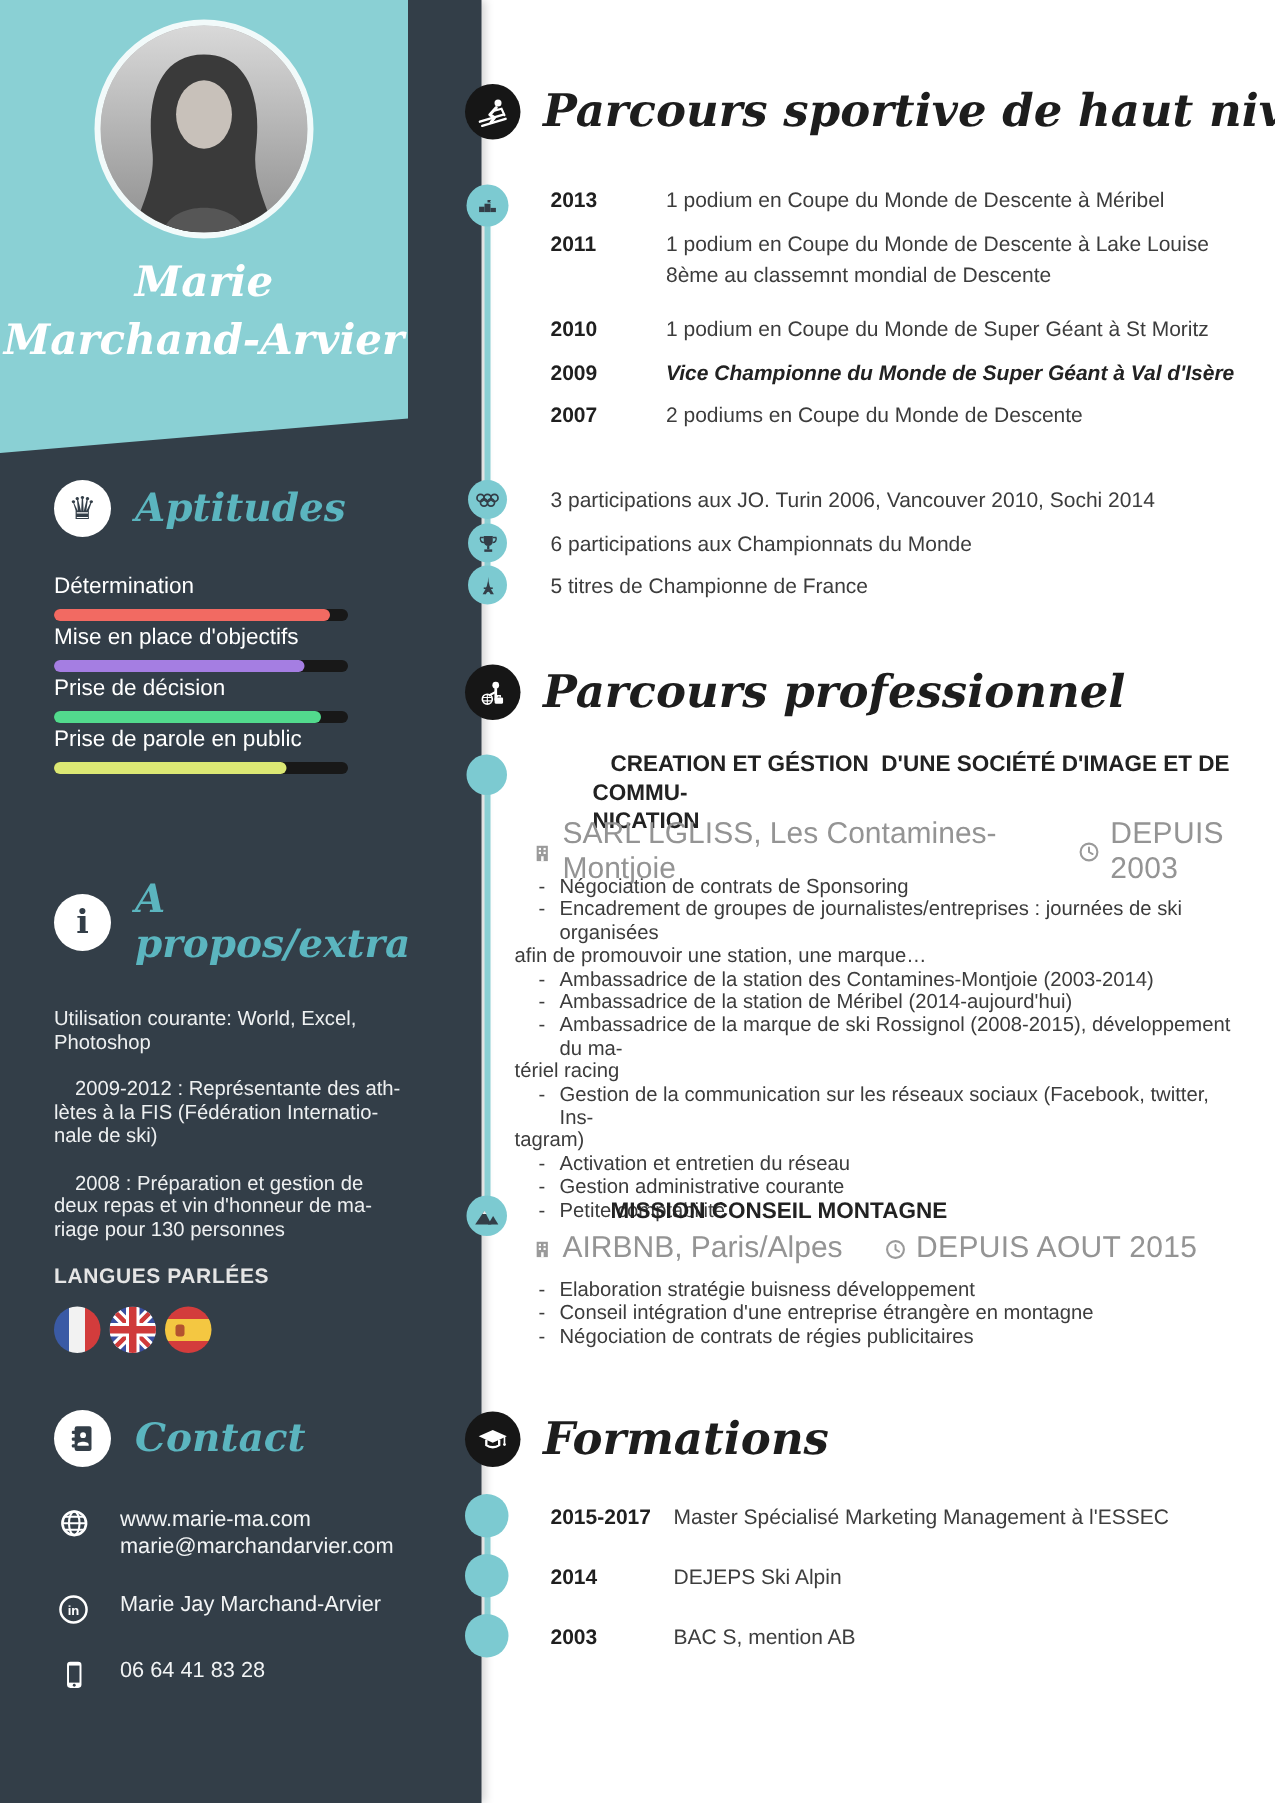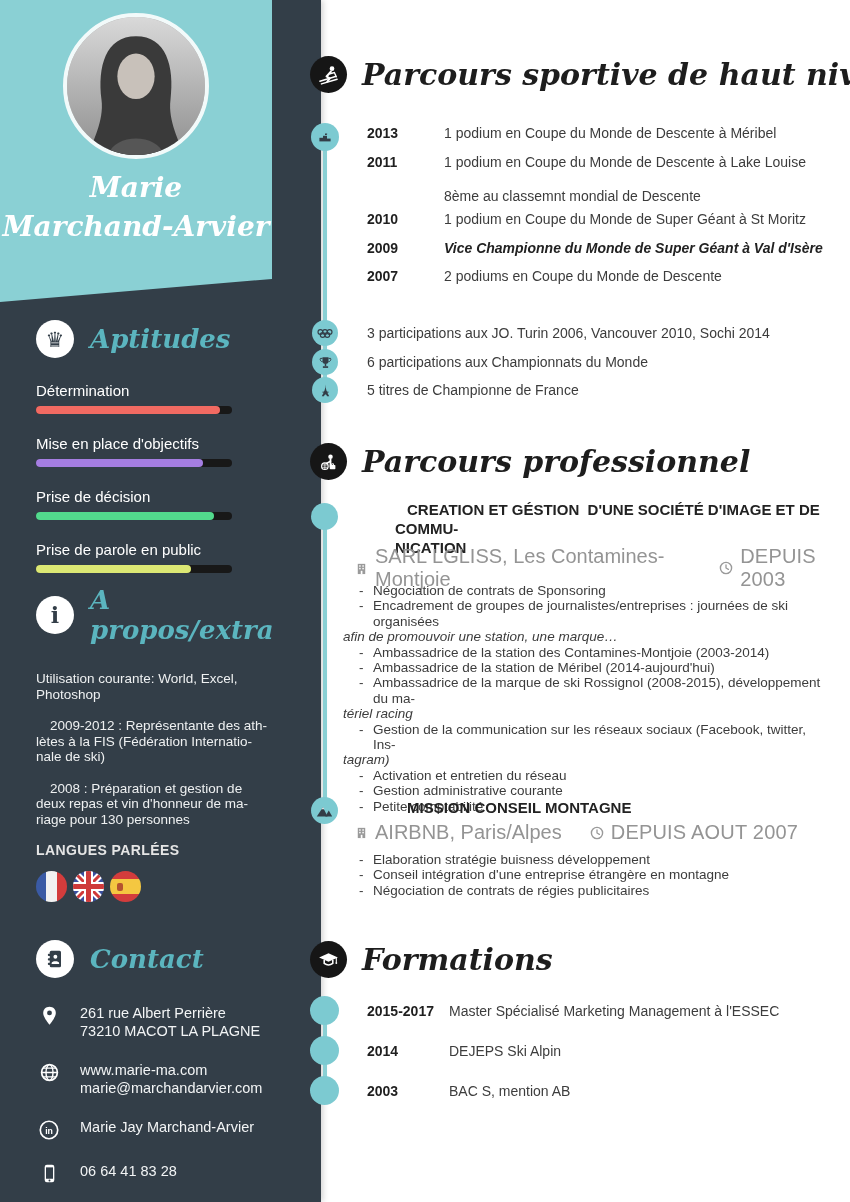--- a/index.html
+++ b/index.html
@@ -23,21 +23,21 @@
           font-size:28px; line-height:39px; }
   .side-sec { position:absolute; left:36px; right:30px; }
   .side-head { display:flex; align-items:center; gap:16px; }
   .circle-w { width:38px; height:38px; border-radius:50%; background:#ffffff; flex:0 0 38px;
               display:flex; align-items:center; justify-content:center; color:#333e48; }
   .circle-w .glyph { font-size:21px; line-height:1; }
   .circle-w .glyph-i { font-family:"DejaVu Serif", serif; font-weight:700; font-size:22px; }
   .side-title { font-family:"DejaVu Serif", serif; font-style:italic; font-weight:700;
                 color:#5bb5bf; font-size:26px; }
   .skills { margin-top:24px; }
-  .skill { margin-bottom:21px; }
+  .skill { margin-bottom:2px; }
   .skill-label { color:#ffffff; font-size:15px; margin-bottom:7px; }
   .skill-track { width:196px; height:8px; background:#181818; border-radius:4px; }
   .skill-fill { height:8px; border-radius:4px; }
   .side-par { color:#eef0f1; font-size:13.5px; line-height:15.5px; }
   .side-par .indent { text-indent:14px; }
   .p-gap { margin-top:16px; }
   .langues-title { color:#e5e5e5; font-weight:700; font-size:14px; letter-spacing:.4px; }
   .flags { display:flex; gap:6px; margin-top:13px; }
   .flag { width:31px; height:31px; border-radius:50%; overflow:hidden; position:relative; flex:0 0 31px; }
   .flag-fr { background:linear-gradient(90deg,#3a5aa5 0 33.3%,#f2f2f2 33.3% 66.6%,#d33c3c 66.6% 100%); }
@@ -65,21 +65,21 @@
   .job-title { position:absolute; left:83px; width:470px; font-size:15px; font-weight:700;
                color:#222; line-height:19px;margin-left:40px; }
   .job-title .l1 { text-indent:12px; white-space:pre-wrap; }
   .job-sub { position:absolute; left:83px; display:flex; align-items:center; font-size:20px; color:#949494; }
   .job-sub .comp { margin-left:7px; }
   .job-sub .clock { margin-left:28px; margin-right:7px; display:flex; }
   .job-sub .period { letter-spacing:.2px; }
   .bullets { position:absolute; left:71px; width:478px; font-size:13.5px; line-height:15.4px; color:#3c3c3c; }
   .bullet { position:relative; padding-left:30px; }
   .bullet::before { content:"-"; position:absolute; left:16px; top:0; color:#3c3c3c; }
-  .bullet-cont { padding-left:0;font-style:italic; }
+  .bullet-cont { padding-left:0; }
   .f-row { position:absolute; left:95px; right:10px; display:flex; font-size:14px; }
   .f-year { width:82px; flex:0 0 82px; font-weight:700; color:#1f1f1f; }
   svg { display:block; }
 </style>
 </head>
 <body>
 
 <div class="page">
 
   <div class="sidebar">
@@ -193,32 +193,20 @@
             <circle cx="16.5" cy="13" r="2.6" fill="#ffffff"></circle>
             <path d="M11.5 21.5 c0-3.4 10-3.4 10 0 v1 h-10 z" fill="#ffffff"></path>
           </svg>
         </div>
         <div class="side-title">Contact</div>
       </div>
       <div class="contact-items">
         <div class="c-item">
           <div class="c-icon">
             <svg viewBox="0 0 24 24" width="21" height="21">
-              <path d="M12 2 C7.6 2 4.8 5.2 4.8 9 C4.8 14.4 12 22.5 12 22.5 S19.2 14.4 19.2 9 C19.2 5.2 16.4 2 12 2 Z" fill="#ffffff"></path>
-              <circle cx="12" cy="9" r="2.8" fill="#333e48"></circle>
-            </svg>
-          </div>
-          <div class="c-text">
-            <div>261 rue Albert Perrière</div>
-            <div>73210 MACOT LA PLAGNE</div>
-          </div>
-        </div>
-        <div class="c-item">
-          <div class="c-icon">
-            <svg viewBox="0 0 24 24" width="21" height="21">
               <circle cx="12" cy="12" r="9" fill="none" stroke="#ffffff" stroke-width="2"></circle>
               <ellipse cx="12" cy="12" rx="4" ry="9" fill="none" stroke="#ffffff" stroke-width="1.6"></ellipse>
               <path d="M3.5 12 H20.5 M5 7 H19 M5 17 H19" stroke="#ffffff" stroke-width="1.6" fill="none"></path>
             </svg>
           </div>
           <div class="c-text">
             <div>www.marie-ma.com</div>
             <div>marie@marchandarvier.com</div>
           </div>
         </div>
@@ -275,21 +263,21 @@
     </div>
 
     <div class="t-row" style="top:125px">
       <div class="t-year">2013</div>
       <div class="t-text">1 podium en Coupe du Monde de Descente à Méribel</div>
     </div>
     <div class="t-row" style="top:154px">
       <div class="t-year">2011</div>
       <div class="t-text">1 podium en Coupe du Monde de Descente à Lake Louise</div>
     </div>
-    <div class="t-row" style="top:188px">
+    <div class="t-row" style="top:175px">
       <div class="t-year"></div>
       <div class="t-text">8ème au classemnt mondial de Descente</div>
     </div>
     <div class="t-row" style="top:211px">
       <div class="t-year">2010</div>
       <div class="t-text">1 podium en Coupe du Monde de Super Géant à St Moritz</div>
     </div>
     <div class="t-row" style="top:240px">
       <div class="t-year">2009</div>
       <div class="t-text emph">Vice Championne du Monde de Super Géant à Val d'Isère</div>
@@ -415,21 +403,21 @@
           <rect x="6.2" y="9.5" width="1.8" height="3.5" fill="#ffffff"></rect>
         </svg>
       </span>
       <span class="comp">AIRBNB, Paris/Alpes</span>
       <span class="clock">
         <svg viewBox="0 0 14 14" width="14" height="14">
           <circle cx="7" cy="7" r="5.6" fill="none" stroke="#9a9a9a" stroke-width="1.4"></circle>
           <path d="M7 4 V7 L9.4 8.4" stroke="#9a9a9a" stroke-width="1.3" fill="none" stroke-linecap="round"></path>
         </svg>
       </span>
-      <span class="period">DEPUIS AOUT 2007</span>
+      <span class="period">DEPUIS AOUT 2015</span>
     </div>
     <div class="bullets" style="top:852px">
       <div class="bullet">Elaboration stratégie buisness développement</div>
       <div class="bullet">Conseil intégration d'une entreprise étrangère en montagne</div>
       <div class="bullet">Négociation de contrats de régies publicitaires</div>
     </div>
 
     <div class="sec-header" style="left:38px; top:941px">
       <div class="circle-b">
         <svg viewBox="0 0 32 32" width="25" height="25">

